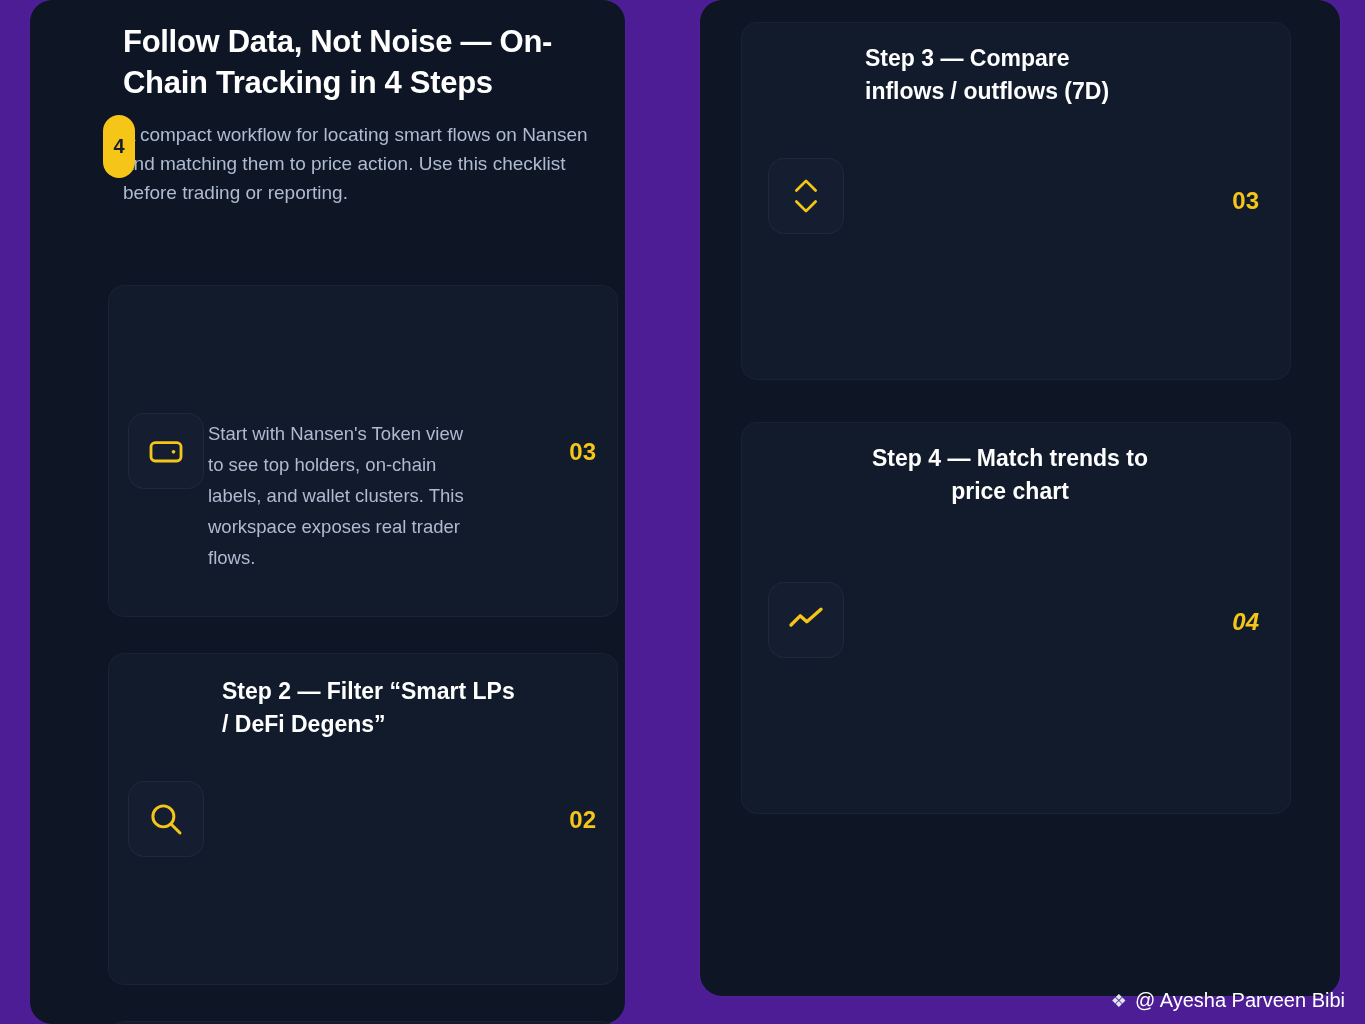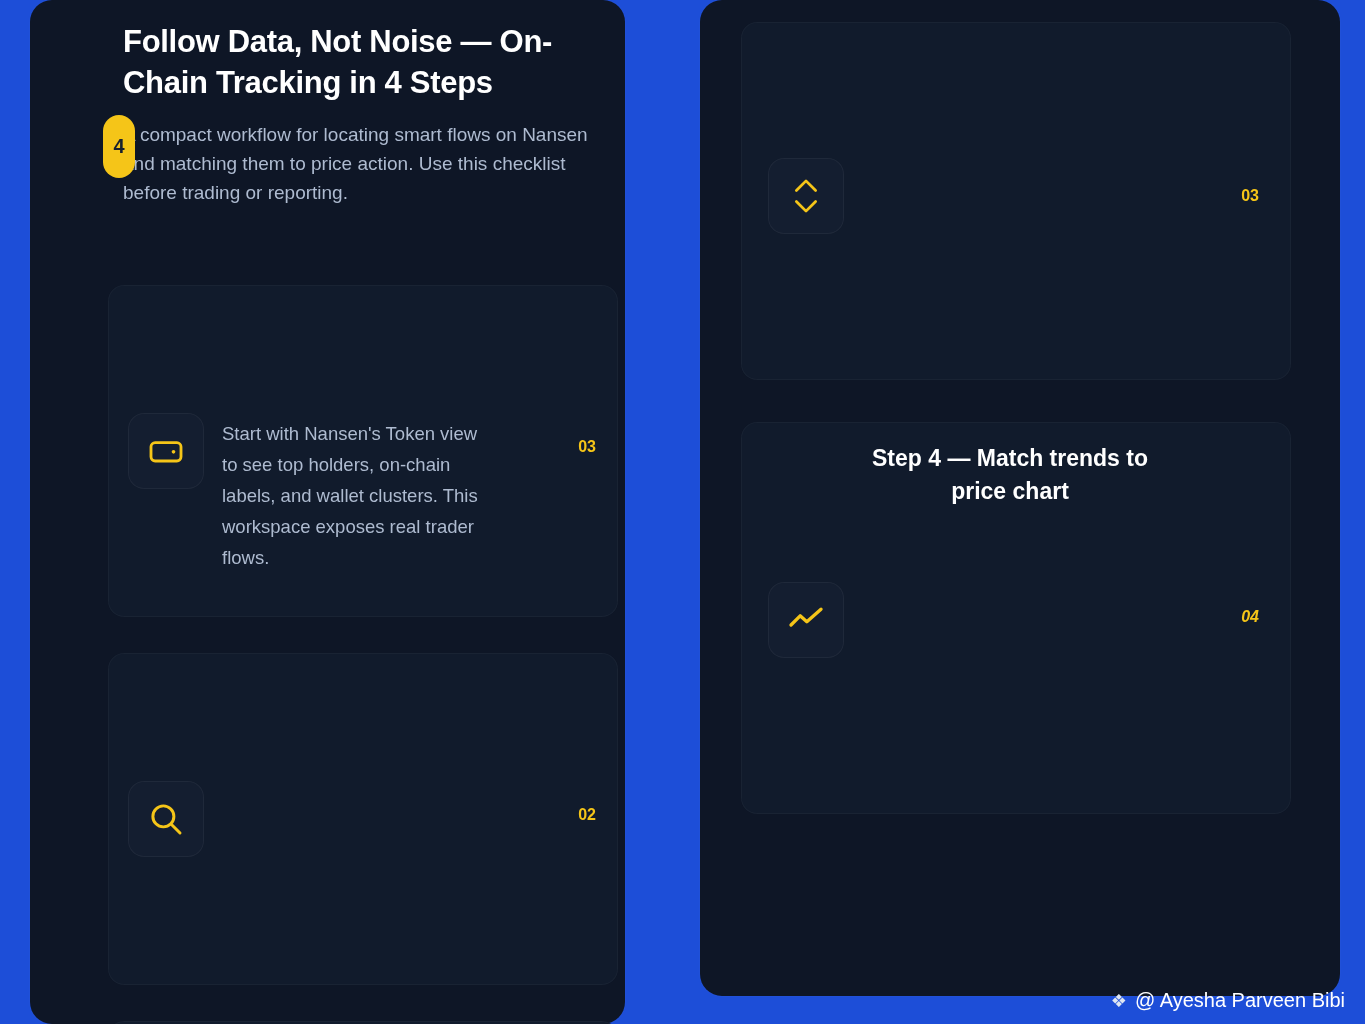--- a/index.html
+++ b/index.html
@@ -11,21 +11,21 @@
     width: 1365px;
     height: 1024px;
     overflow: hidden;
     font-family: "Liberation Sans", sans-serif;
     color: #e8edf5;
     position: relative;
   }
   .page {
     position: absolute;
     inset: 0;
-    background: #1d4ed8;
+    background: #4c1d95;
   }
   
   .left-panel {
     position: absolute;
     left: 30px;
     top: 0px;
     width: 595px;
     height: 1024px;
     background: #0e1626;
     border-radius: 22px;
@@ -114,27 +114,27 @@
   }
   .card-body {
     position: absolute;
     font-size: 18.5px;
     line-height: 1.68;
     color: #aebbd0;
     margin: 0;
   }
   .step-num {
     position: absolute;
-    font-size: 16px;
+    font-size: 24px;
     font-weight: bold;
     color: #f5c518;
   }
   
   .l-title { left: 114px; width: 300px; }
-  .l-body  { left: 114px; width: 270px; }
+  .l-body  { left: 100px; width: 270px; }
   .l-icon  { left: 20px; }
   .l-num   { right: 22px; }
 
   
   .r-title { left: 124px; width: 290px; }
   .r-body  { left: 124px; width: 285px; }
   .r-icon  { left: 27px; }
   .r-num   { right: 32px; }
 
   .quote {
@@ -185,35 +185,37 @@
       <div class="step-num l-num" style="top:153px;">03</div>
     </div>
 
     <div class="card card-left card2">
       <div class="icon-box l-icon ic" style="top:128px;">
         <svg width="42" height="42" viewBox="0 0 24 24" fill="none" stroke="#f5c518" stroke-width="1.7">
           <circle cx="10.5" cy="10.5" r="6"></circle>
           <line x1="15" y1="15" x2="20" y2="20" stroke-linecap="round"></line>
         </svg>
       </div>
+      <h2 class="card-title l-title" style="top:22px;">Step 2 — Filter “Smart LPs / DeFi Degens”</h2>
       <div class="step-num l-num" style="top:153px;">02</div>
     </div>
 
     <div class="card card-left card3"></div>
   </div>
 
   <div class="right-panel"></div>
 
   <div class="card card-right rcard1">
     <div class="icon-box r-icon ic" style="top:136px;">
       <svg width="34" height="44" viewBox="0 0 24 32" fill="none" stroke="#f5c518" stroke-width="2" stroke-linecap="round" stroke-linejoin="round">
         <polyline points="5,12 12,5 19,12"></polyline>
         <polyline points="5,20 12,27 19,20"></polyline>
       </svg>
     </div>
+    <h2 class="card-title r-title" style="top:20px;">Step 3 — Compare inflows / outflows (7D)</h2>
     <div class="step-num r-num" style="top:165px;">03</div>
   </div>
 
   <div class="card card-right rcard2">
     <div class="icon-box r-icon ic" style="top:160px;">
       <svg width="40" height="40" viewBox="0 0 24 24" fill="none" stroke="#f5c518" stroke-width="2" stroke-linecap="round" stroke-linejoin="round">
         <polyline points="3,15 8.5,9.5 12.5,13 21,5.5"></polyline>
       </svg>
     </div>
     <h2 class="card-title r-title" style="top:20px;text-align:center;">Step 4 — Match trends to price chart</h2>

